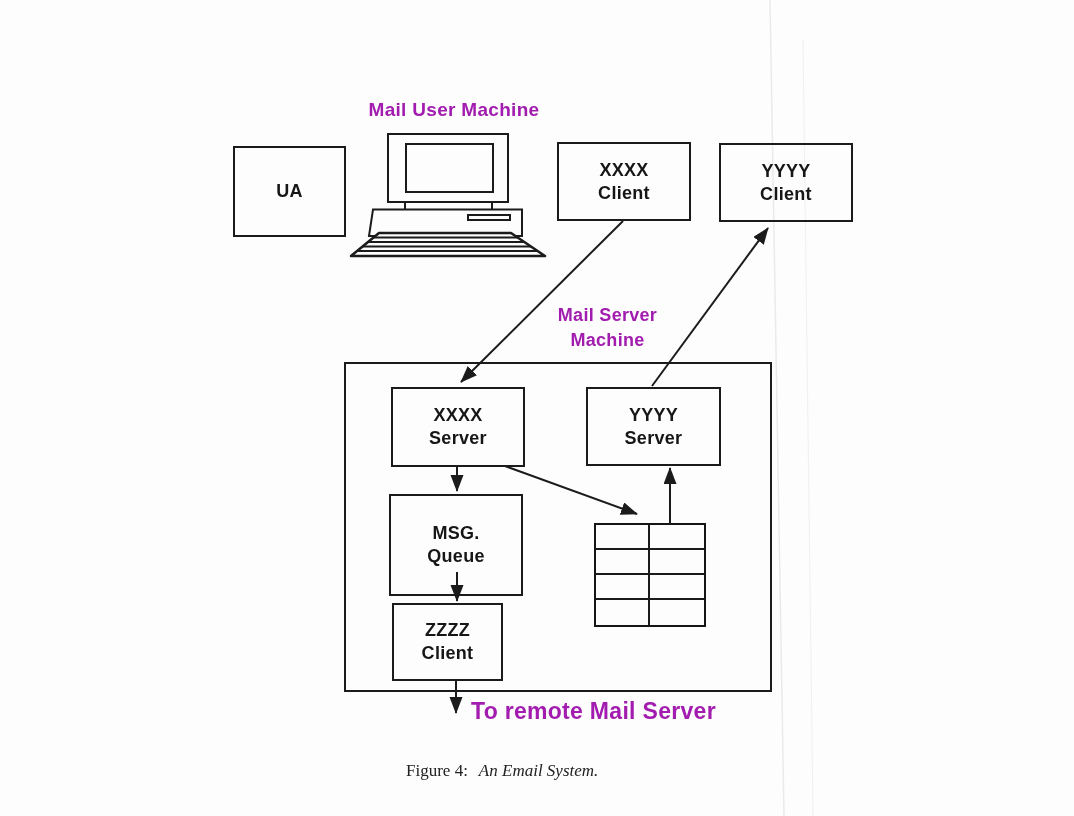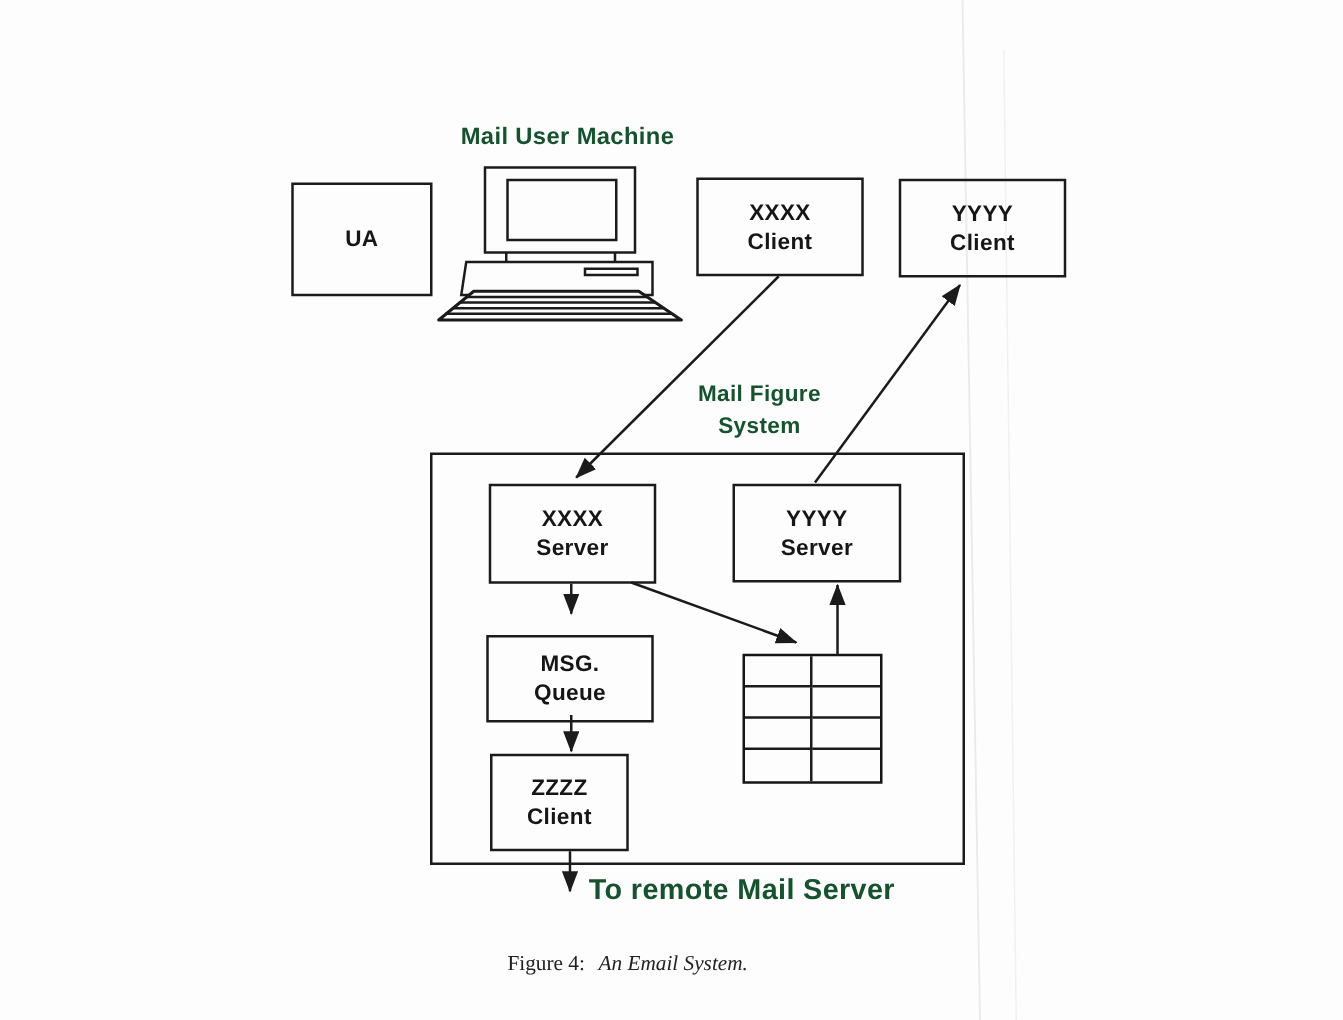--- a/index.html
+++ b/index.html
@@ -24,21 +24,21 @@
     background:transparent;
   }
   .outer-box{
     position:absolute;
     border:2px solid #1b1b1b;
     box-sizing:border-box;
   }
   
   .lbl{
     position:absolute;
-    font-weight:bold;color:#14532d;
+    font-weight:bold;color:#a21caf;
     letter-spacing:.3px;
     white-space:nowrap;
   }
   .lbl.center{text-align:center;white-space:normal;}
   
   .mb-grid{
     position:absolute;
     display:grid;
     grid-template-columns:1fr 1fr;
     grid-template-rows:repeat(4,1fr);
@@ -94,35 +94,35 @@
   <div class="box" style="left:557px;top:142px;width:134px;height:79px">
     <span>XXXX</span>
     <span>Client</span>
   </div>
   <div class="box" style="left:719px;top:143px;width:134px;height:79px">
     <span>YYYY</span>
     <span>Client</span>
   </div>
 
   <div class="lbl center" style="left:545px;top:303px;width:125px;font-size:18px;line-height:25px;">
-    <div>Mail Figure</div>
-    <div>System</div>
+    <div>Mail Server</div>
+    <div>Machine</div>
   </div>
 
   <div class="outer-box" style="left:344px;top:362px;width:428px;height:330px"></div>
 
   <div class="box" style="left:391px;top:387px;width:134px;height:80px">
     <span>XXXX</span>
     <span>Server</span>
   </div>
   <div class="box" style="left:586px;top:387px;width:135px;height:79px">
     <span>YYYY</span>
     <span>Server</span>
   </div>
-  <div class="box" style="left:389px;top:508px;width:134px;height:70px">
+  <div class="box" style="left:389px;top:494px;width:134px;height:102px">
     <span>MSG.</span>
     <span>Queue</span>
   </div>
   <div class="box" style="left:392px;top:603px;width:111px;height:78px">
     <span>ZZZZ</span>
     <span>Client</span>
   </div>
 
   <div class="mb-grid" style="left:594px;top:523px;width:112px;height:104px">
     <div class="mb-cell"></div>

